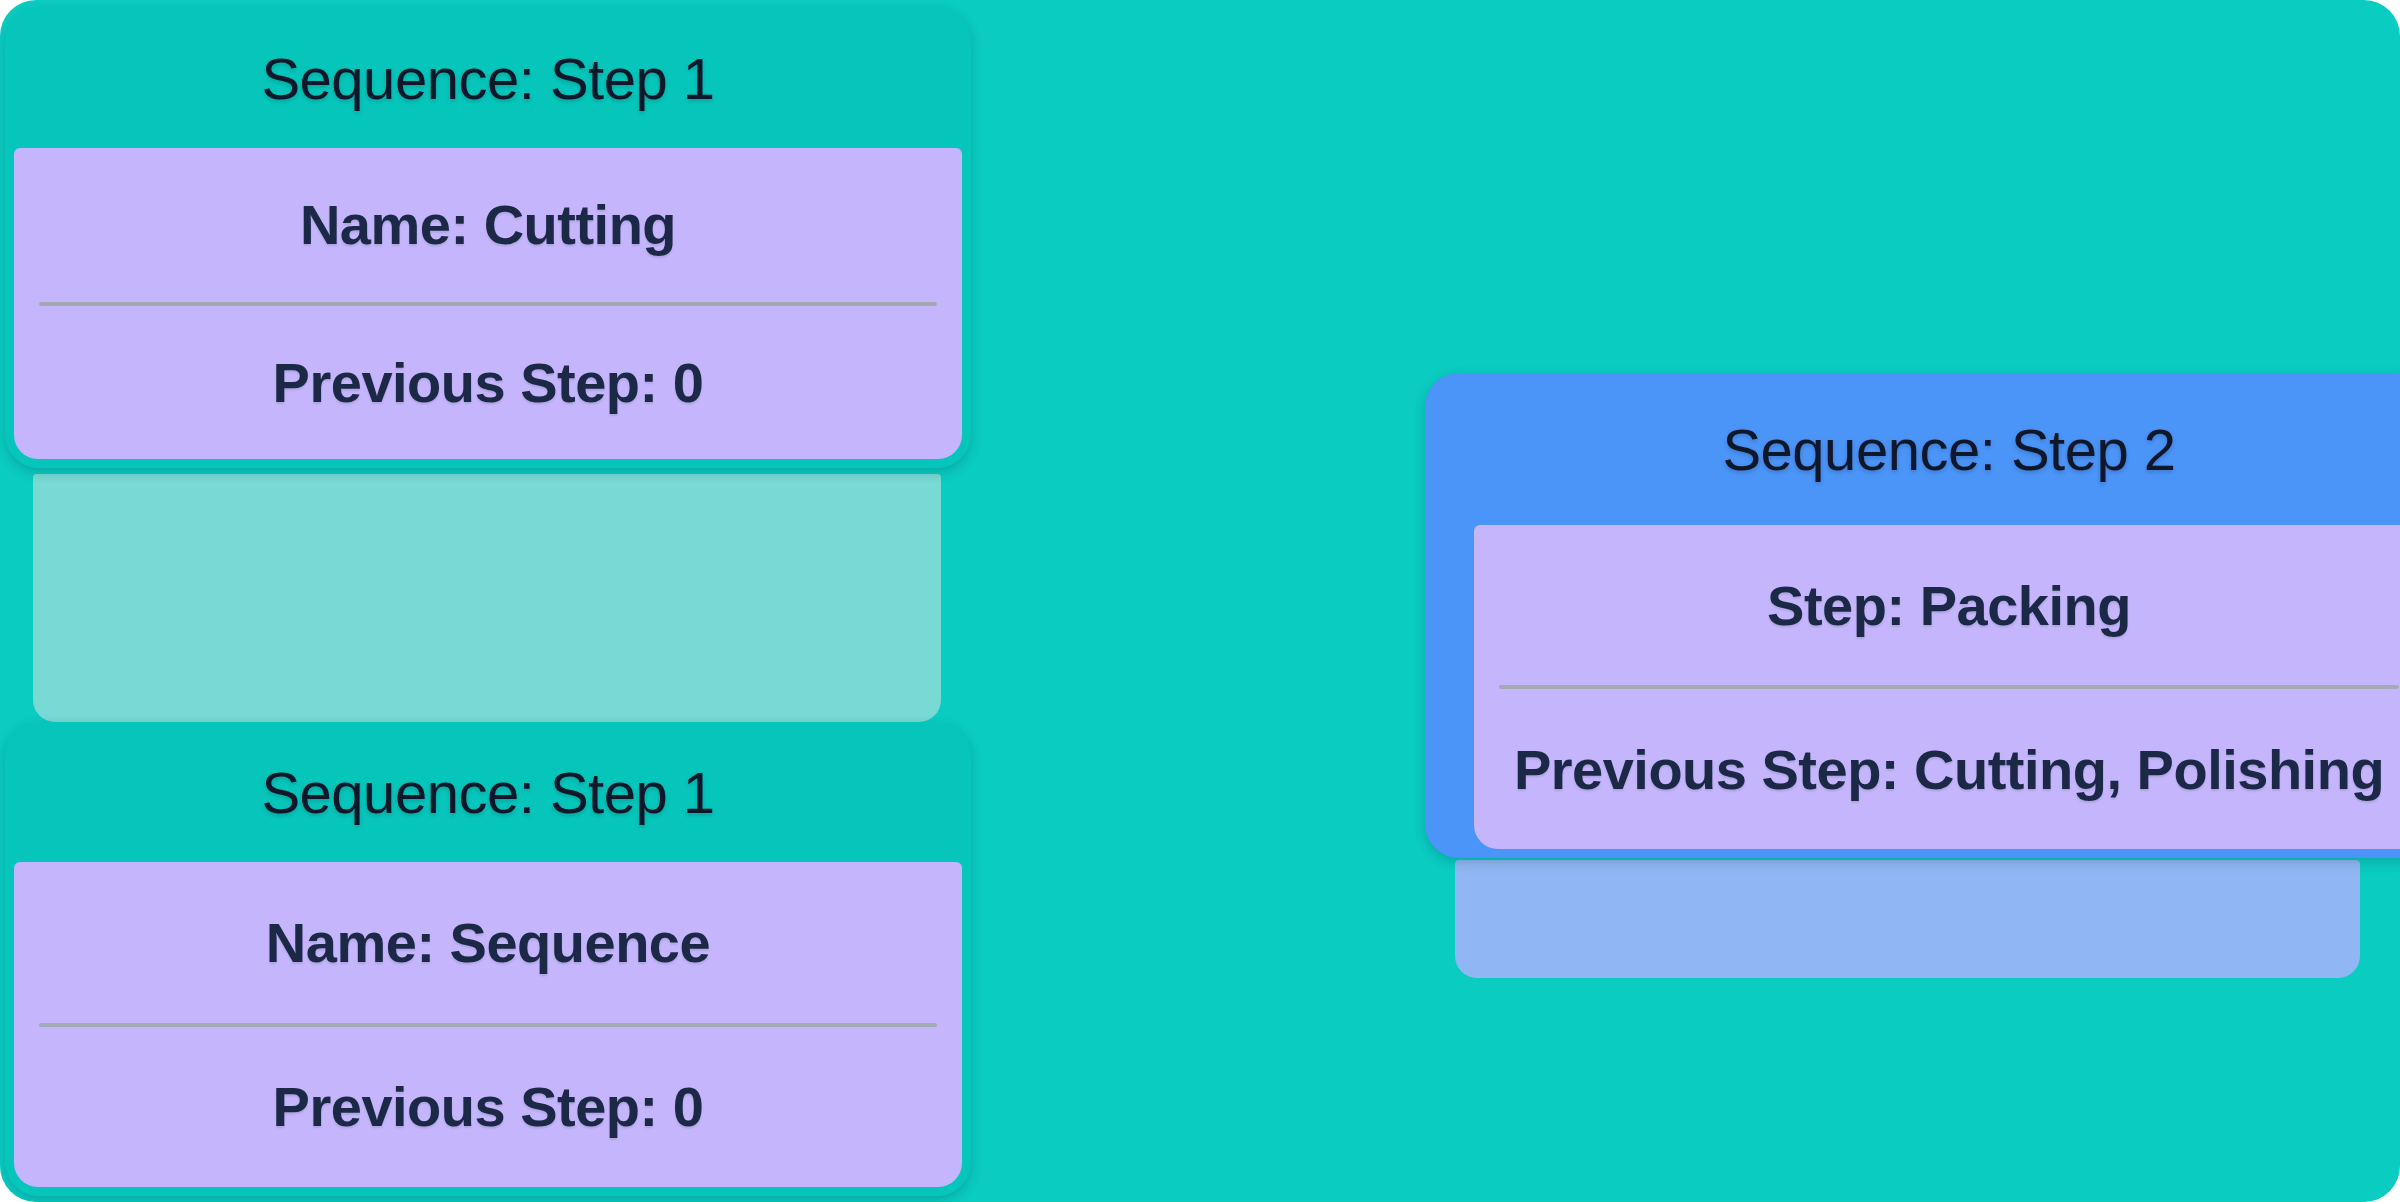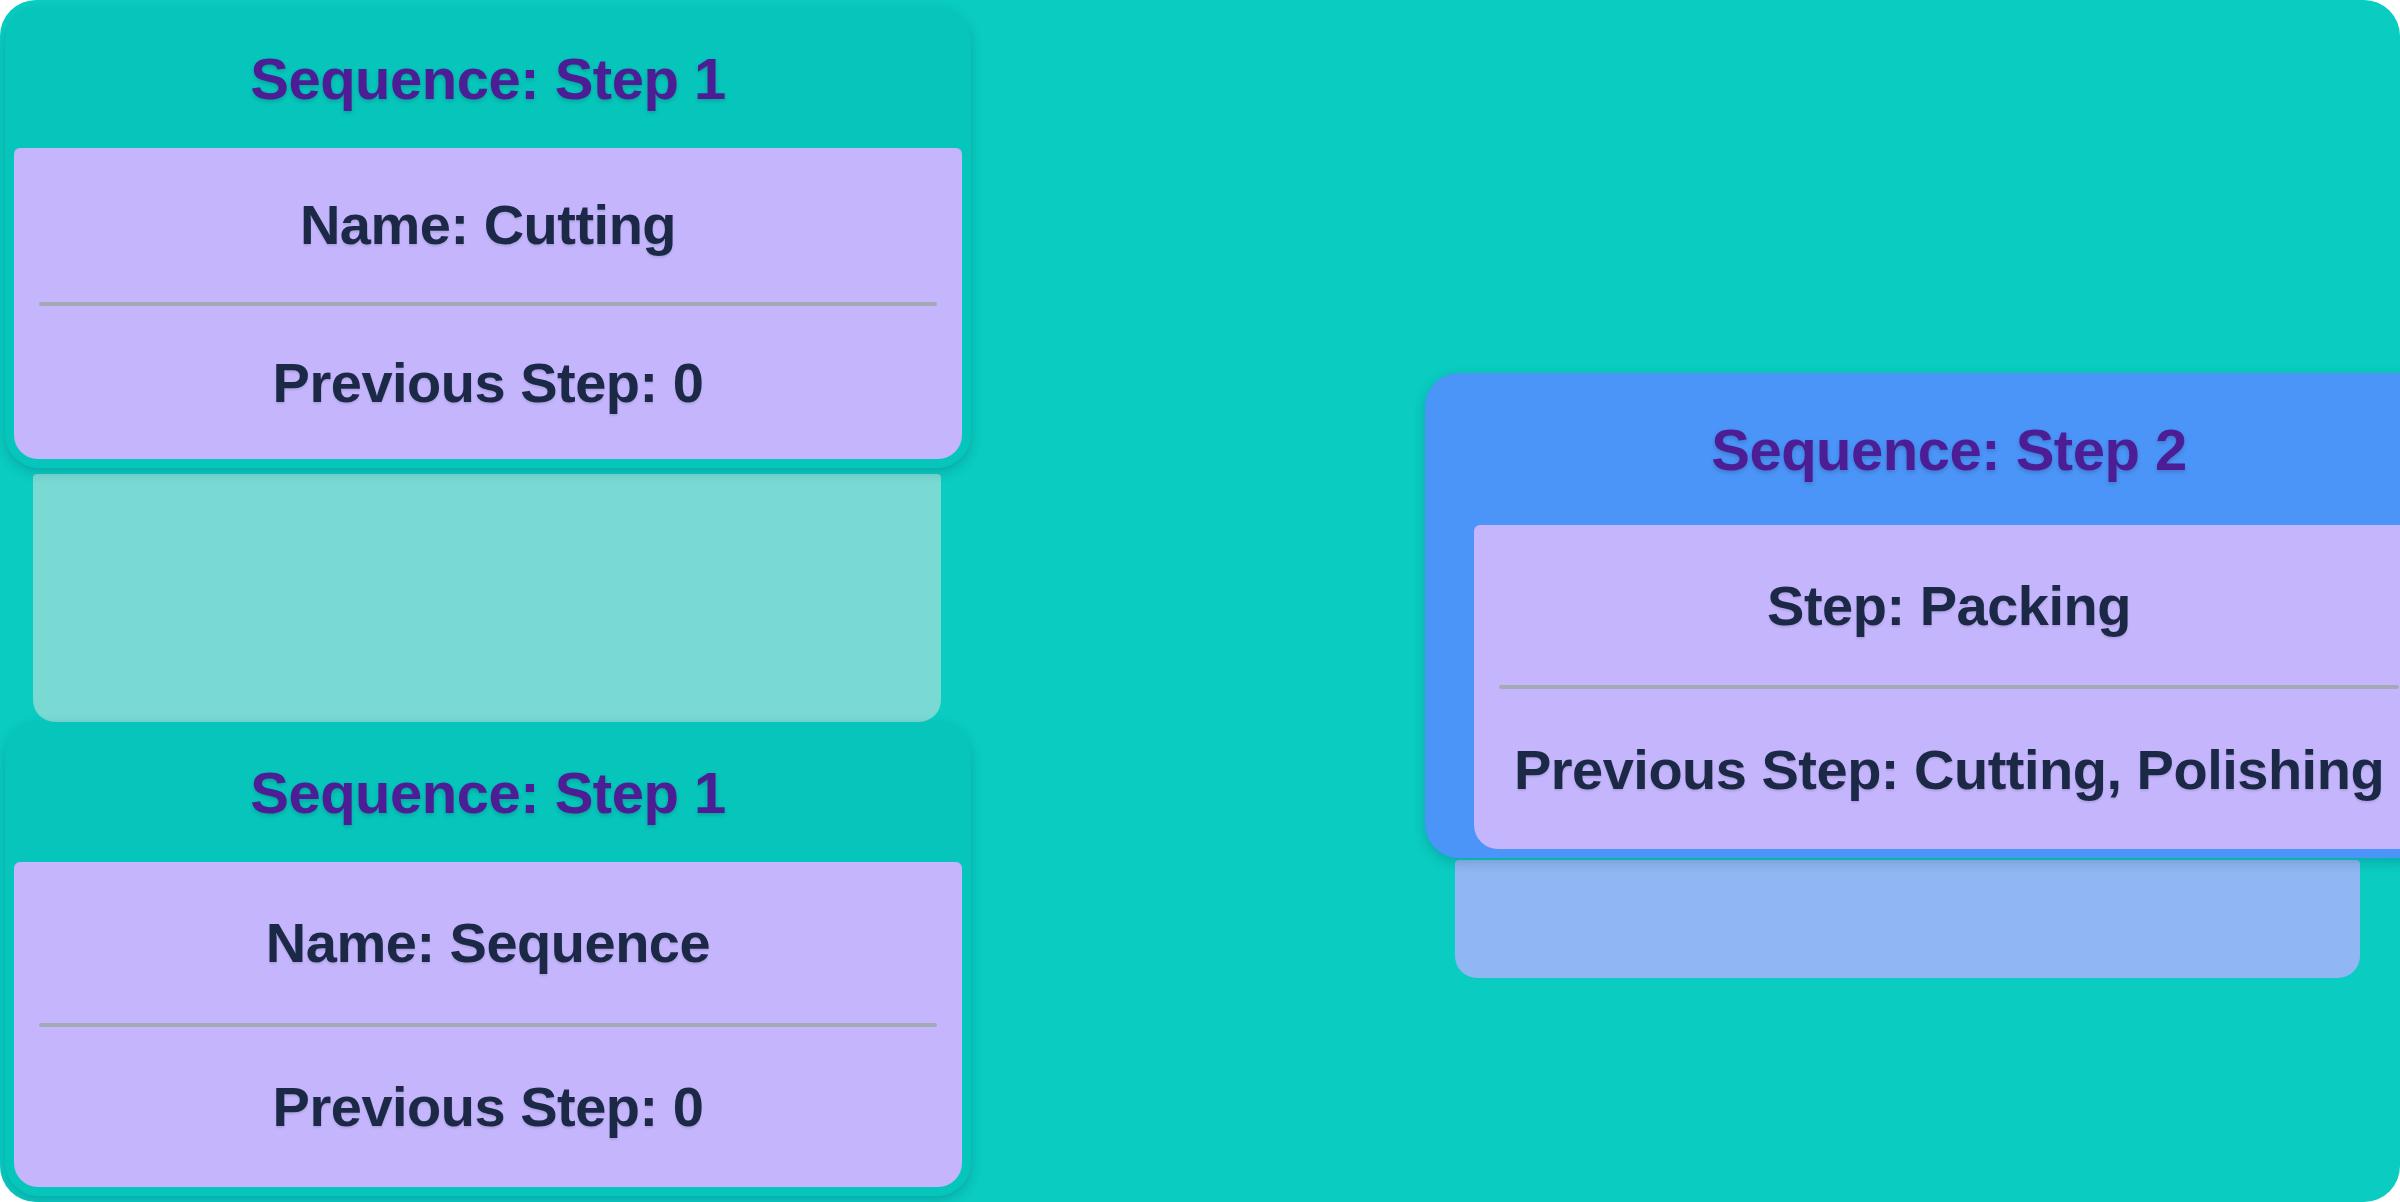--- a/index.html
+++ b/index.html
@@ -22,23 +22,23 @@
     flex-direction: column;
     border-radius: 34px;
     box-shadow: 0 4px 12px rgba(0, 45, 70, 0.22);
   }
   .card-title {
     height: 140px;
     flex: 0 0 auto;
     display: flex;
     align-items: center;
     justify-content: center;
-    color: #4c1d95;
+    color: #0f172a;
     font-size: 58px;
-    font-weight: 700;
+    font-weight: 400;
     letter-spacing: -0.5px;
     text-shadow: 0 2px 4px rgba(0, 0, 0, 0.18);
   }
   .n3 .card-title { height: 152px; }
   .card-body {
     flex: 1 1 auto;
     margin: 0 9px 9px 9px;
     background: #c4b5fd;
     border-radius: 6px 6px 24px 24px;
     display: flex;

